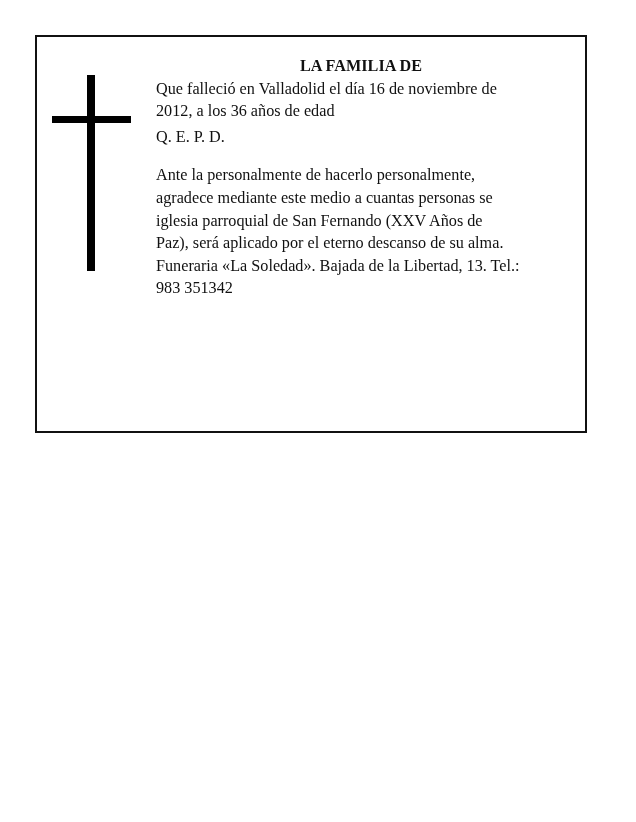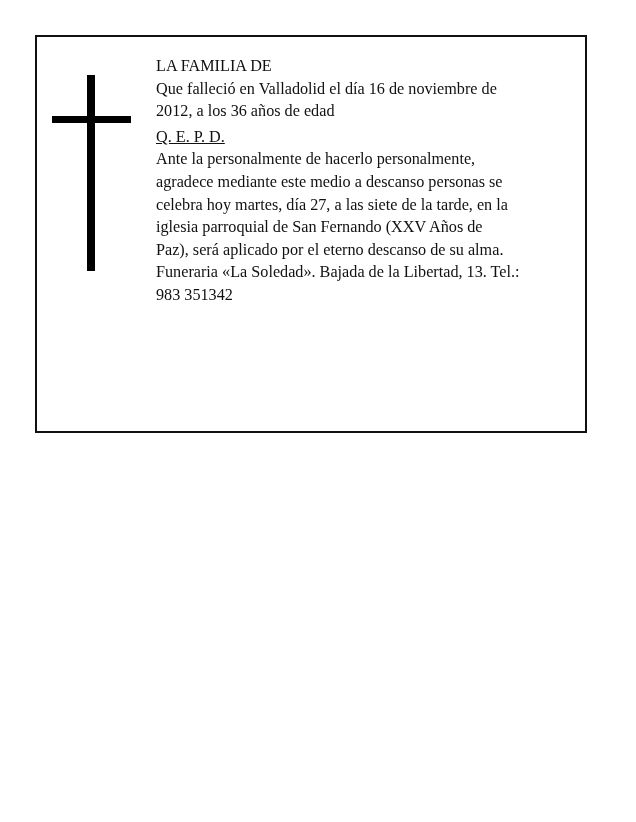--- a/index.html
+++ b/index.html
@@ -4,38 +4,37 @@
 <style>
   html, body { margin: 0; padding: 0; background: #ffffff; }
   body { width: 636px; height: 822px; position: relative; overflow: hidden;
          font-family: "Liberation Serif", "DejaVu Serif", serif; color: #111111; }
   .notice-box { position: absolute; left: 35px; top: 35px; width: 548px; height: 394px;
                 border: 2px solid #111111; box-sizing: content-box; }
   .cross-vertical { position: absolute; left: 87px; top: 75px; width: 8px; height: 196px; background: #000; }
   .cross-horizontal { position: absolute; left: 52px; top: 116px; width: 79px; height: 7px; background: #000; }
   .text-block { position: absolute; left: 156px; top: 55px; width: 410px; font-size: 16.2px; line-height: 22.6px; }
   .line { white-space: nowrap; display: block; }
-  .bold { font-weight: normal; }
-  .qepd { margin-top: 3px; margin-bottom: 0px; text-decoration: underline; }
+  .bold { font-weight: bold; text-align: center; }
+  .qepd { margin-top: 3px; margin-bottom: 16px; }
 </style>
 </head>
 <body>
 
 <div class="notice-box"></div>
 
 <div>
   <div class="cross-vertical"></div>
   <div class="cross-horizontal"></div>
 </div>
 
 <div class="text-block">
   <span class="line bold">LA FAMILIA DE</span>
   <span class="line">Que falleció en Valladolid el día 16 de noviembre de</span>
   <span class="line">2012, a los 36 años de edad</span>
   <span class="line qepd">Q. E. P. D.</span>
   <span class="line">Ante la personalmente de hacerlo personalmente,</span>
-  <span class="line">agradece mediante este medio a descanso personas se</span>
-  <span class="line">celebra hoy martes, día 27, a las siete de la tarde, en la</span>
+  <span class="line">agradece mediante este medio a cuantas personas se</span>
   <span class="line">iglesia parroquial de San Fernando (XXV Años de</span>
   <span class="line">Paz), será aplicado por el eterno descanso de su alma.</span>
   <span class="line">Funeraria «La Soledad». Bajada de la Libertad, 13. Tel.:</span>
   <span class="line">983 351342</span>
 </div>
 
 </body></html>

